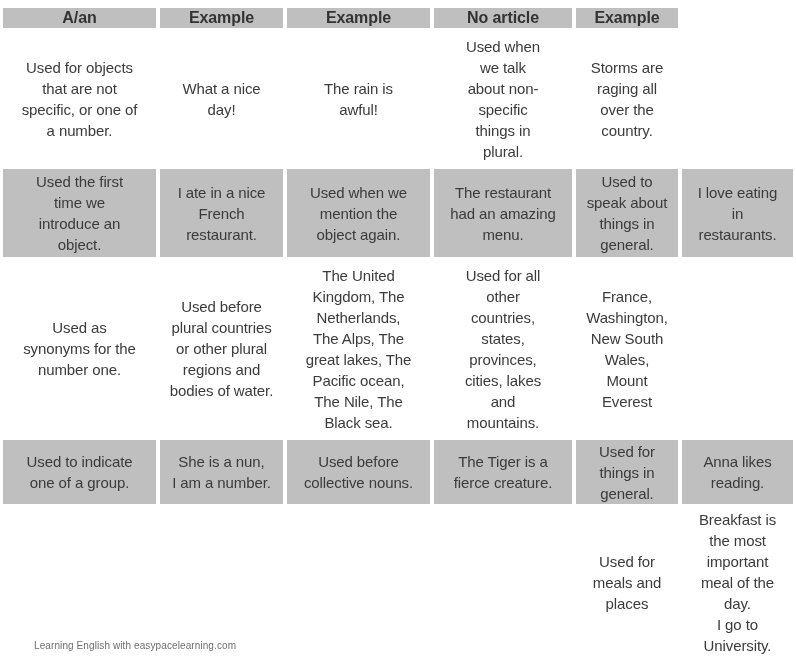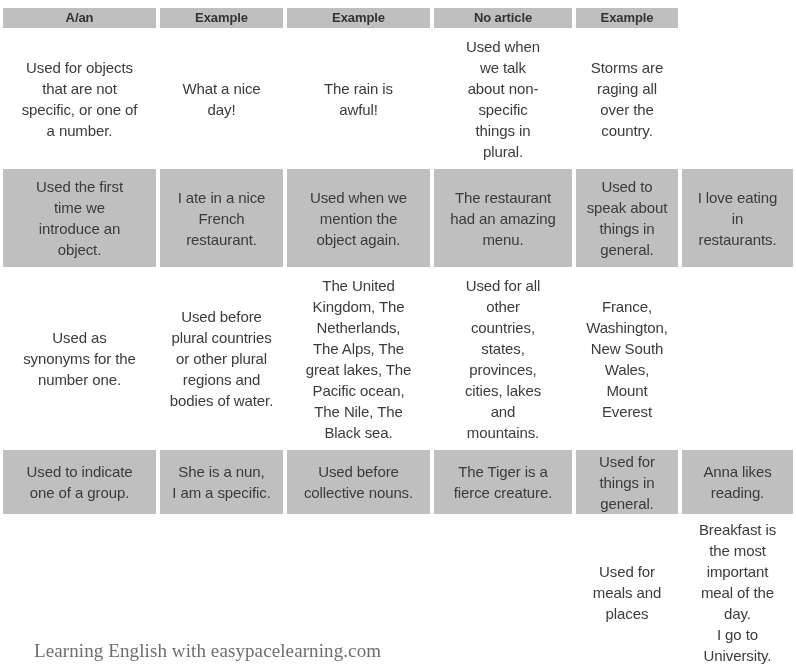--- a/index.html
+++ b/index.html
@@ -28,38 +28,37 @@
     text-align: center;
     white-space: pre-line;
     font-size: 15px;
     line-height: 21px;
     letter-spacing: -0.1px;
   }
   .header-row { height: 20px; }
   .header-row .cell {
     background: #bfbfbf;
     font-weight: bold;
-    font-size: 13px;
+    font-size: 16px;
     line-height: 20px;
     color: #333333;
   }
   .row-1 { height: 141px; }
-  .row-2 { height: 98px; }
+  .row-2 { height: 88px; }
   .row-3 { height: 183px; }
   .row-4 { height: 64px; }
   .row-5 { height: 156px; }
   .shaded .cell { background: #bfbfbf; }
   .footer-credit {
     position: absolute;
     left: 34px;
     top: 640px;
-    font-size: 19px;
+    font-size: 10px;
     color: #6e6e6e;
     letter-spacing: 0.1px;
-    font-family: Liberation Serif, serif;
   }
 </style>
 </head>
 <body>
 
 <div class="table-wrap">
 
   <div class="grid-row header-row">
     <div class="cell">A/an</div>
     <div class="cell">Example</div>
@@ -142,21 +141,21 @@
 New South
 Wales,
 Mount
 Everest</div>
   </div>
 
   <div class="grid-row row-4 shaded">
     <div class="cell">Used to indicate
 one of a group.</div>
     <div class="cell">She is a nun,
-I am a specific.</div>
+I am a number.</div>
     <div class="cell">Used before
 collective nouns.</div>
     <div class="cell">The Tiger is a
 fierce creature.</div>
     <div class="cell">Used for
 things in
 general.</div>
     <div class="cell">Anna likes
 reading.</div>
   </div>

